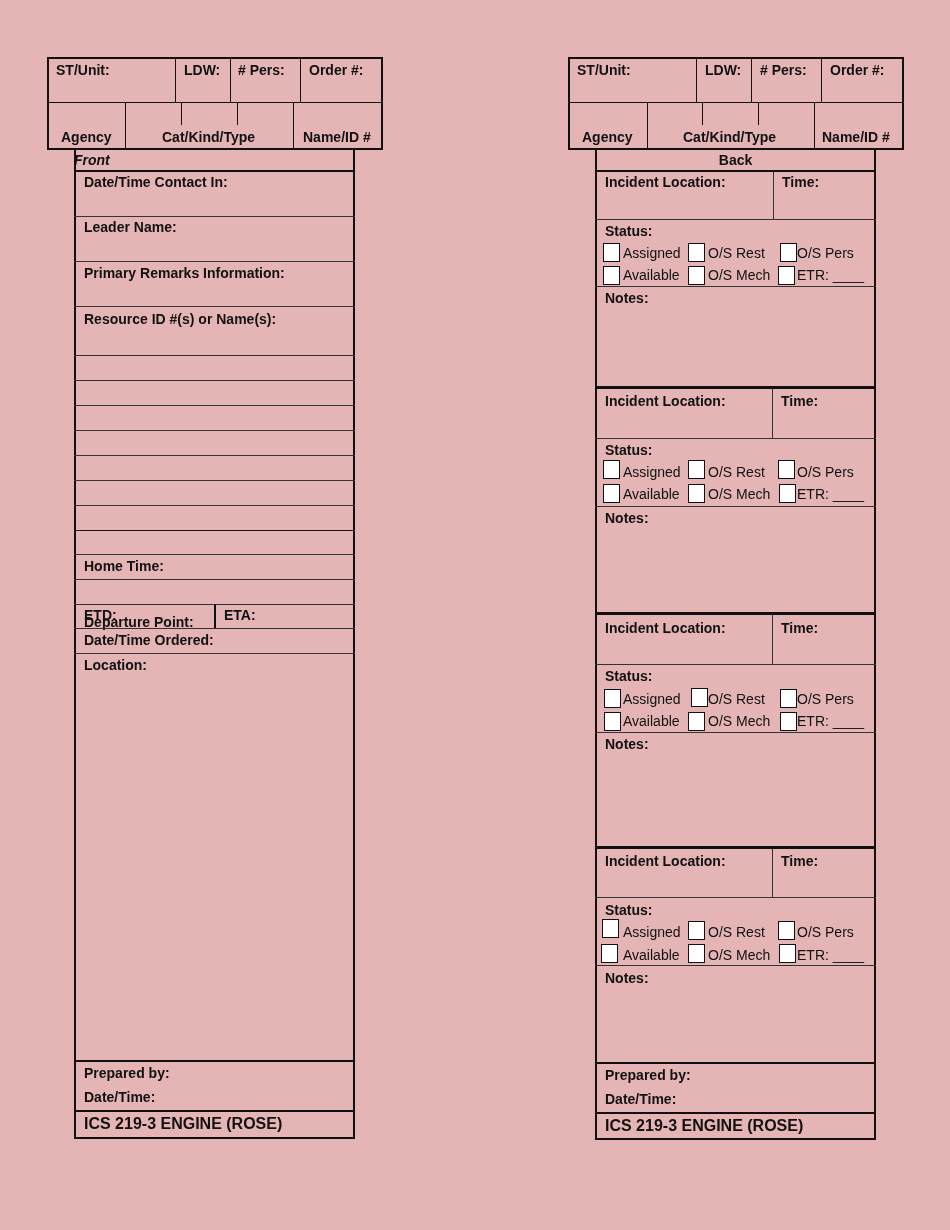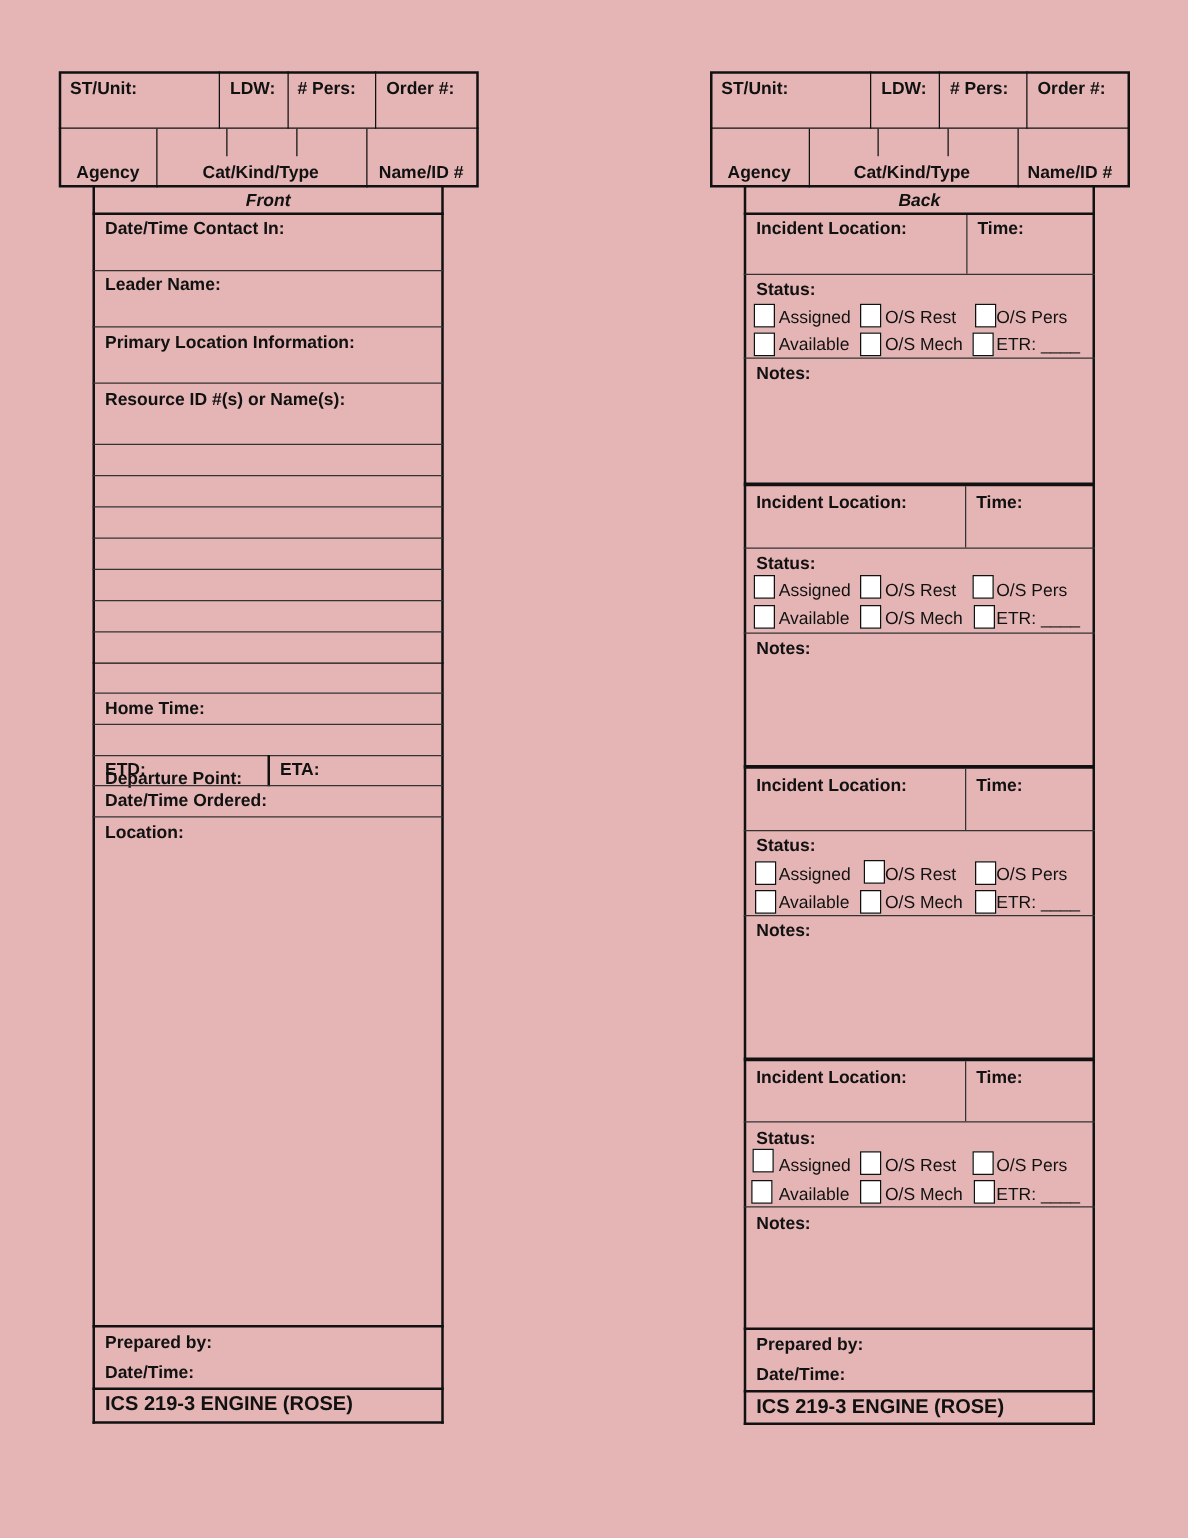--- a/index.html
+++ b/index.html
@@ -32,32 +32,32 @@
   <div class="line" style="left:293px;top:103px;width:1px;height:47px;"></div>
   <span class="lbl" style="left:56px;top:62px;">ST/Unit:</span>
   <span class="lbl" style="left:184px;top:62px;">LDW:</span>
   <span class="lbl" style="left:238px;top:62px;"># Pers:</span>
   <span class="lbl" style="left:309px;top:62px;">Order #:</span>
   <span class="lbl" style="left:61px;top:129px;">Agency</span>
   <span class="lbl" style="left:162px;top:129px;">Cat/Kind/Type</span>
   <span class="lbl" style="left:303px;top:129px;">Name/ID #</span>
 
   <div class="abs" style="left:74px;top:149px;width:281px;height:990px;border:2px solid #111;border-top:none;"></div>
-  <span class="lbl" style="left:74px;width:281px;text-align:center;top:152px;font-style:italic;">Front</span>
+  <span class="lbl" style="left:74px;width:281px;text-align:left;top:152px;font-style:italic;">Front</span>
   <div class="line" style="left:74px;top:170px;width:281px;height:2px;"></div>
 
   <span class="lbl" style="left:84px;top:174px;">Date/Time Contact In:</span>
   <div class="abs" style="left:76px;top:190px;width:277px;height:26px;"></div>
   <div class="line thin" style="left:74px;top:216px;width:281px;height:1px;"></div>
 
   <span class="lbl" style="left:84px;top:219px;">Leader Name:</span>
   <div class="abs" style="left:76px;top:236px;width:277px;height:25px;"></div>
   <div class="line thin" style="left:74px;top:261px;width:281px;height:1px;"></div>
 
-  <span class="lbl" style="left:84px;top:265px;">Primary Location Information:</span>
+  <span class="lbl" style="left:84px;top:265px;">Primary Remarks Information:</span>
   <div class="abs" style="left:76px;top:281px;width:277px;height:25px;"></div>
   <div class="line thin" style="left:74px;top:306px;width:281px;height:1px;"></div>
 
   <span class="lbl" style="left:84px;top:311px;">Resource ID #(s) or Name(s):</span>
   <div class="abs" style="left:76px;top:327px;width:277px;height:28px;"></div>
   <div class="line thin" style="left:74px;top:355px;width:281px;height:1px;"></div>
 
   <div class="abs" style="left:76px;top:356px;width:277px;height:24px;"></div>
   <div class="line thin" style="left:74px;top:380px;width:281px;height:1px;"></div>
   <div class="abs" style="left:76px;top:381px;width:277px;height:24px;"></div>
@@ -107,21 +107,21 @@
   <div class="line" style="left:814px;top:103px;width:1px;height:47px;"></div>
   <span class="lbl" style="left:577px;top:62px;">ST/Unit:</span>
   <span class="lbl" style="left:705px;top:62px;">LDW:</span>
   <span class="lbl" style="left:760px;top:62px;"># Pers:</span>
   <span class="lbl" style="left:830px;top:62px;">Order #:</span>
   <span class="lbl" style="left:582px;top:129px;">Agency</span>
   <span class="lbl" style="left:683px;top:129px;">Cat/Kind/Type</span>
   <span class="lbl" style="left:822px;top:129px;">Name/ID #</span>
 
   <div class="abs" style="left:595px;top:149px;width:281px;height:991px;border:2px solid #111;border-top:none;"></div>
-  <span class="lbl" style="left:595px;width:281px;text-align:center;top:152px;font-style:italic;">Back</span>
+  <span class="lbl" style="left:595px;width:281px;text-align:center;top:152px;">Back</span>
   <div class="line" style="left:595px;top:170px;width:281px;height:2px;"></div>
 
   <div>
     <span class="lbl" style="left:605px;top:174px;">Incident Location:</span>
     <div class="line thin" style="left:773px;top:172px;width:1px;height:47px;"></div>
     <span class="lbl" style="left:782px;top:174px;">Time:</span>
     <div class="line thin" style="left:595px;top:219px;width:281px;height:1px;"></div>
     <span class="lbl" style="left:605px;top:223px;">Status:</span>
     <div class="cb" style="left:603px;top:243px;"></div>
     <span class="reg" style="left:623px;top:245px;">Assigned</span>

